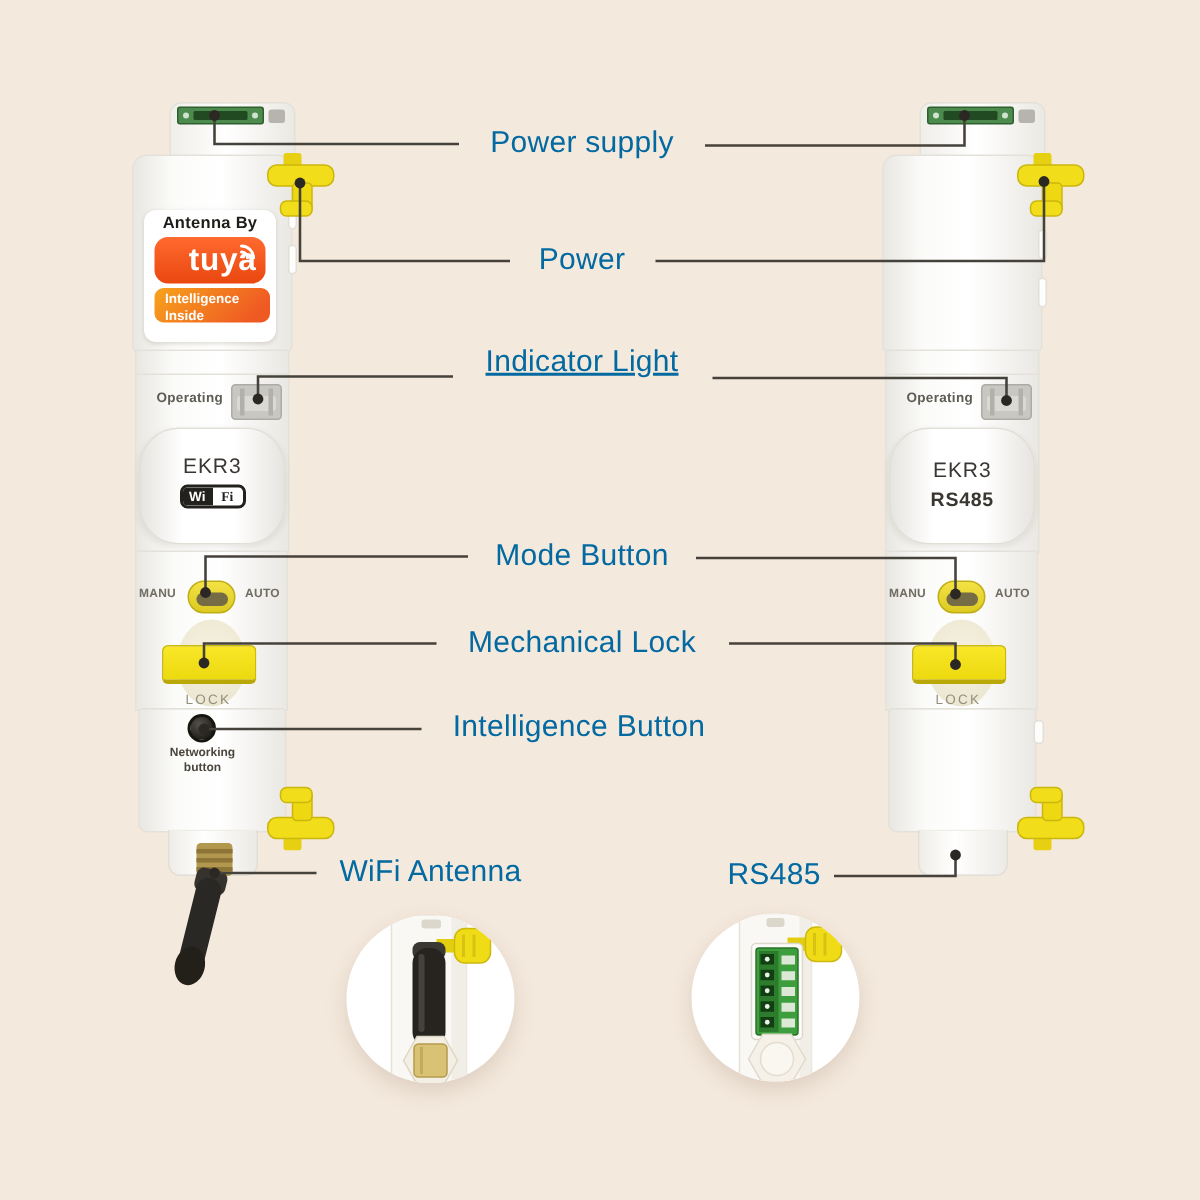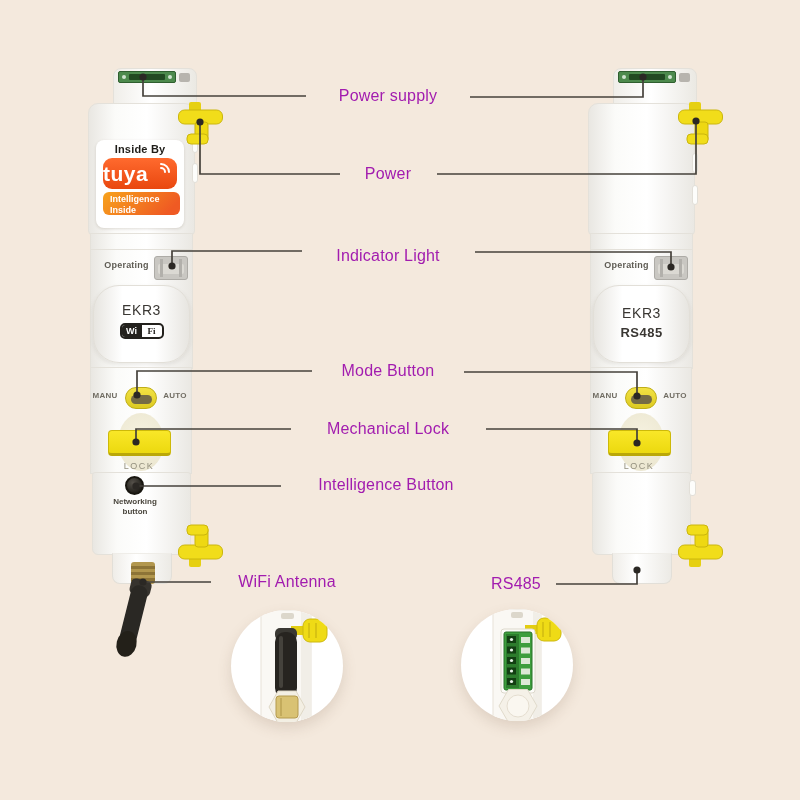--- a/index.html
+++ b/index.html
@@ -7,21 +7,21 @@
   body {
     position:relative; overflow:hidden;
     background:#f4e9dd;
     font-family:"Liberation Sans", sans-serif;
   }
   .abs { position:absolute; }
 
   
   .callout {
     position:absolute; transform:translate(-50%,-50%);
-    font-size:16px; color:#a21caf; white-space:nowrap; letter-spacing:0.2px;
+    font-size:20px; color:#0369a1; white-space:nowrap; letter-spacing:0.2px;
   }
 
   
   .device { position:absolute; width:140px; height:620px; }
   .seg {
     position:absolute;
     background:linear-gradient(90deg,#e9e7e2 0%,#fbfbf9 25%,#ffffff 55%,#eae8e3 100%);
     border:1px solid #e4e1da;
   }
   .seg-upper { border-radius:10px 10px 4px 4px; }
@@ -35,21 +35,21 @@
   .green-strip .screw { position:absolute; top:3px; width:4px; height:4px; border-radius:50%; background:#cfe3cf; }
   .green-strip .screw.l { left:3px; } .green-strip .screw.r { right:3px; }
   .graychip { background:#b7b4ae; border-radius:2px; }
   .tab { background:#fdfdfb; border:1px solid #e2dfd8; border-radius:3px; }
 
   .tuya-card { background:#ffffff; border-radius:8px; box-shadow:0 1px 3px rgba(90,70,50,0.18); }
   .powered-by { margin-top:3px; text-align:center; font-size:11px; font-weight:bold; color:#1f1d19; letter-spacing:0.2px; }
   .tuya-box {
     position:absolute; border-radius:9px;
     background:linear-gradient(180deg,#ff6a2e 0%,#e9470f 100%);
-    display:flex; align-items:center; justify-content:flex-start;
+    display:flex; align-items:center; justify-content:flex-end;
   }
   .tuya-text { color:#ffffff; font-size:21px; font-weight:bold; letter-spacing:0.5px; padding-right:6px; }
   .intel-box {
     position:absolute; border-radius:6px;
     background:linear-gradient(135deg,#f7a31c 0%,#ef5a23 85%);
     color:#ffffff; font-size:9px; font-weight:bold; line-height:1.2; padding:2px 0 0 7px;
   }
 
   .op-label { font-size:9px; font-weight:bold; color:#5f5c54; text-align:center; letter-spacing:0.2px; }
   .indicator { background:#c9c7c2; border:1px solid #adaba6; border-radius:3px; }
@@ -107,21 +107,21 @@
       <div class="screw r"></div>
     </div>
     <div class="abs graychip" style="left:65px;top:4px;width:11px;height:9px;"></div>
   </div>
 
   <div class="abs seg seg-upper" style="left:3px;top:48px;width:107px;height:132px;"></div>
   <div class="abs tab" style="left:107px;top:78px;width:6px;height:20px;"></div>
   <div class="abs tab" style="left:107px;top:108px;width:6px;height:20px;"></div>
 
   <div class="abs tuya-card" style="left:11px;top:85px;width:88px;height:88px;">
-    <div class="powered-by">Inside By</div>
+    <div class="powered-by">Antenna By</div>
     <div class="tuya-box" style="left:7px;top:18px;width:74px;height:31px;">
       <span class="tuya-text">tuya</span>
       <svg class="abs" style="right:5px;top:3px;" width="12" height="12" viewBox="0 0 12 12">
         <path d="M1,3 A8,8 0 0 1 9,11" stroke="#ffffff" stroke-width="2" fill="none" stroke-linecap="round"></path>
         <path d="M1,7 A4,4 0 0 1 5,11" stroke="#ffffff" stroke-width="2" fill="none" stroke-linecap="round"></path>
       </svg>
     </div>
     <div class="intel-box" style="left:7px;top:52px;width:77px;height:23px;">
       <div>Intelligence</div>
       <div>Inside</div>
@@ -351,18 +351,18 @@
     <circle cx="136" cy="442" r="3.6"></circle>
     <circle cx="637" cy="443" r="3.6"></circle>
     <circle cx="136" cy="486" r="3.6"></circle>
     <circle cx="143" cy="582" r="3.6"></circle>
     <circle cx="637" cy="570" r="3.6"></circle>
   </g>
 </svg>
 
 <div class="callout" style="left:388px;top:96px;">Power supply</div>
 <div class="callout" style="left:388px;top:174px;">Power</div>
-<div class="callout" style="left:388px;top:256px;">Indicator Light</div>
+<div class="callout" style="left:388px;top:242px;text-decoration:underline;">Indicator Light</div>
 <div class="callout" style="left:388px;top:371px;">Mode Button</div>
 <div class="callout" style="left:388px;top:429px;">Mechanical Lock</div>
 <div class="callout" style="left:386px;top:485px;">Intelligence Button</div>
 <div class="callout" style="left:287px;top:582px;">WiFi Antenna</div>
 <div class="callout" style="left:516px;top:584px;">RS485</div>
 
 </body></html>

